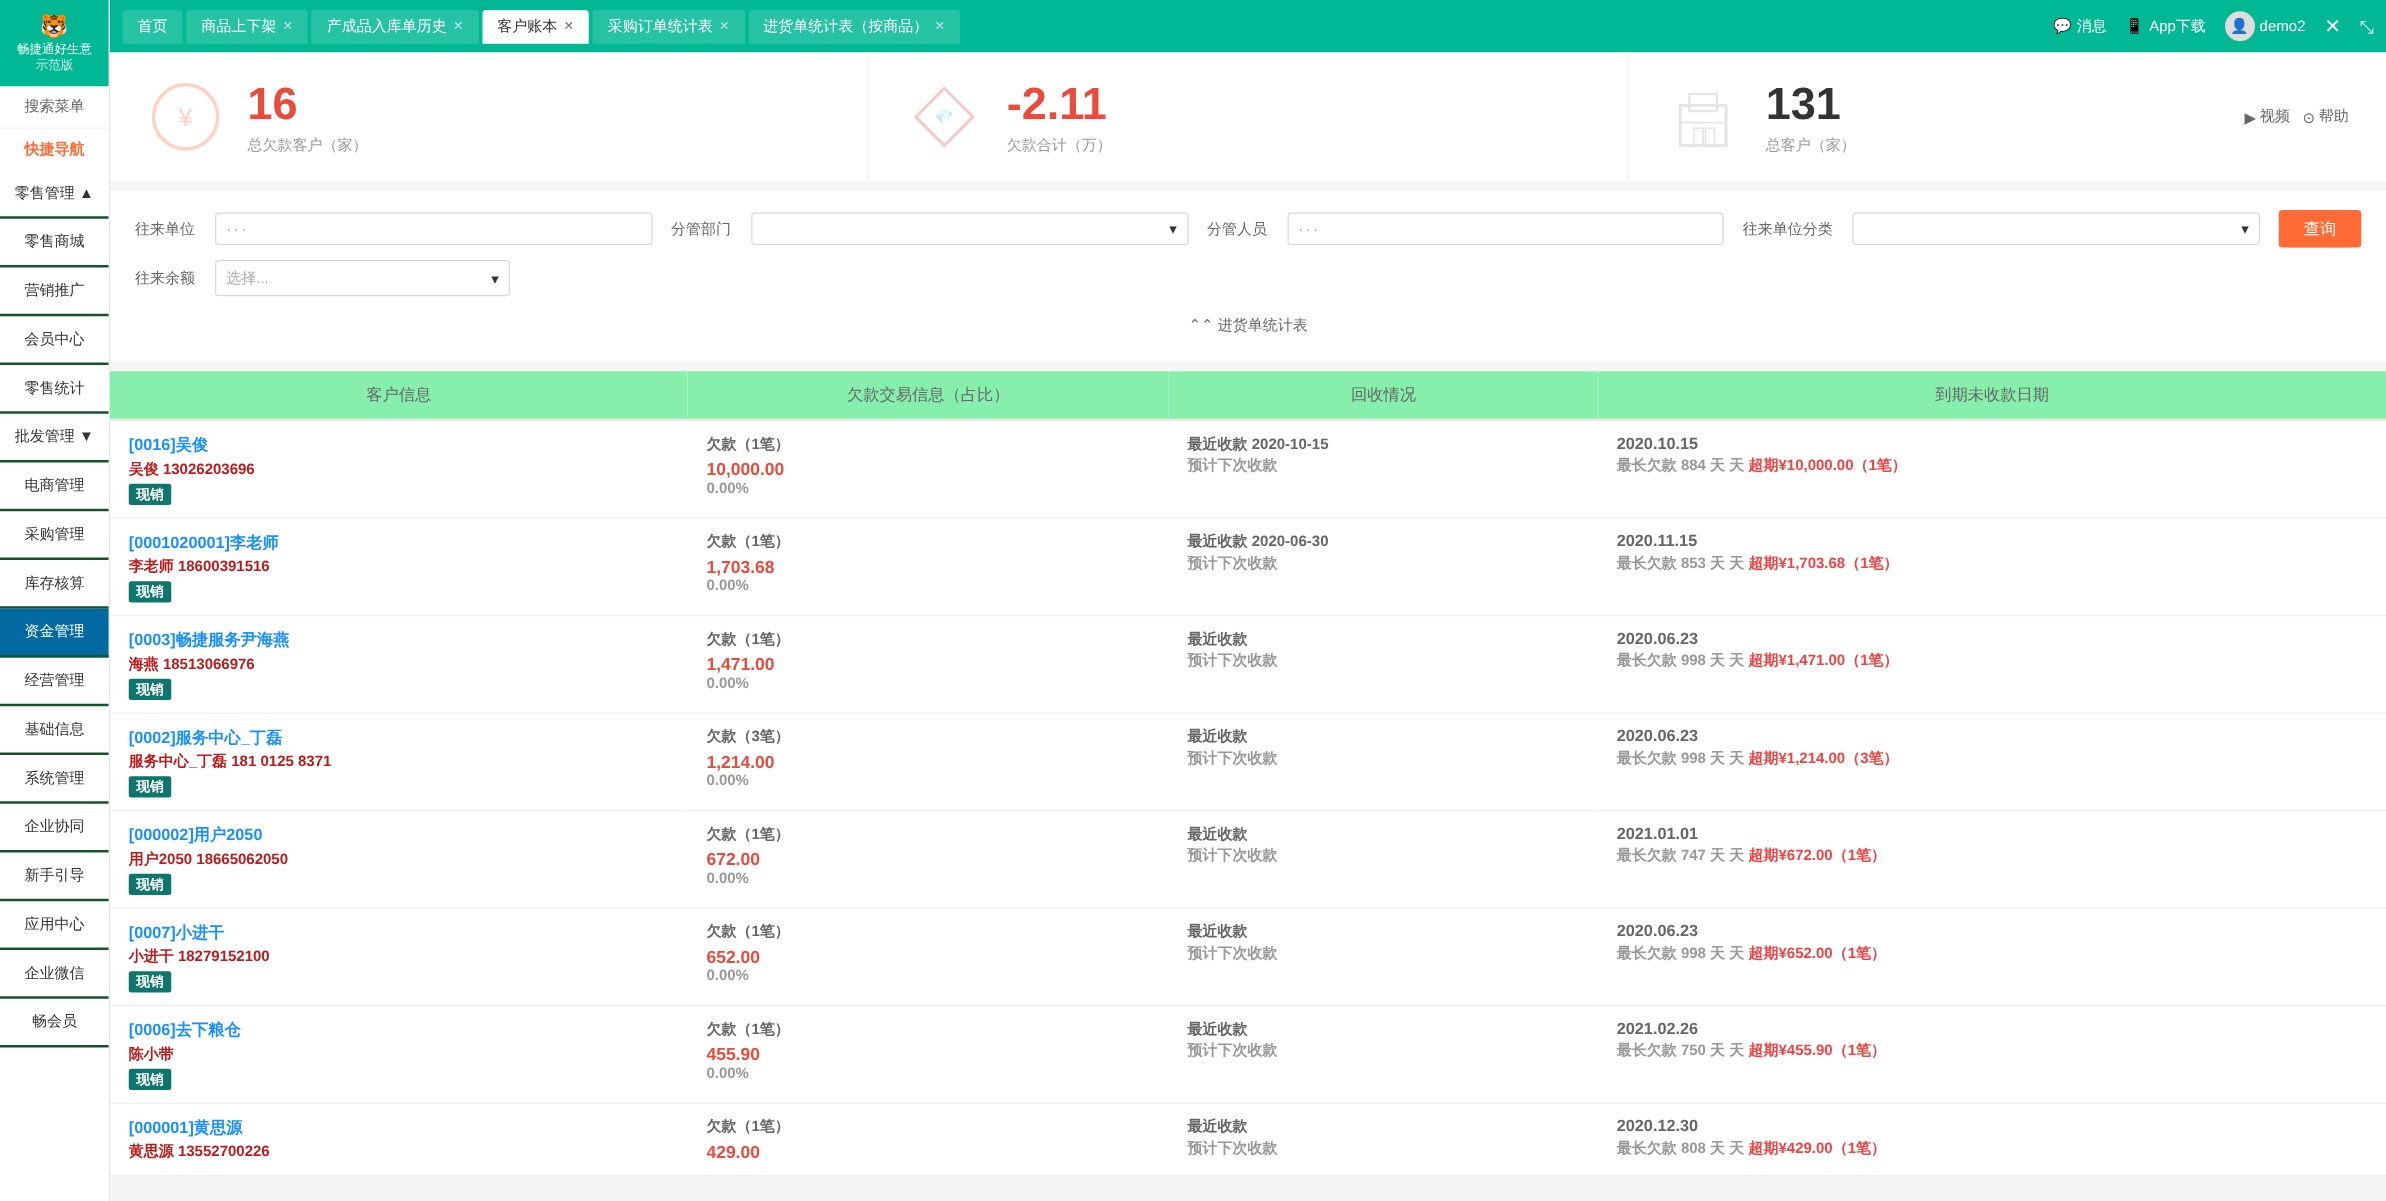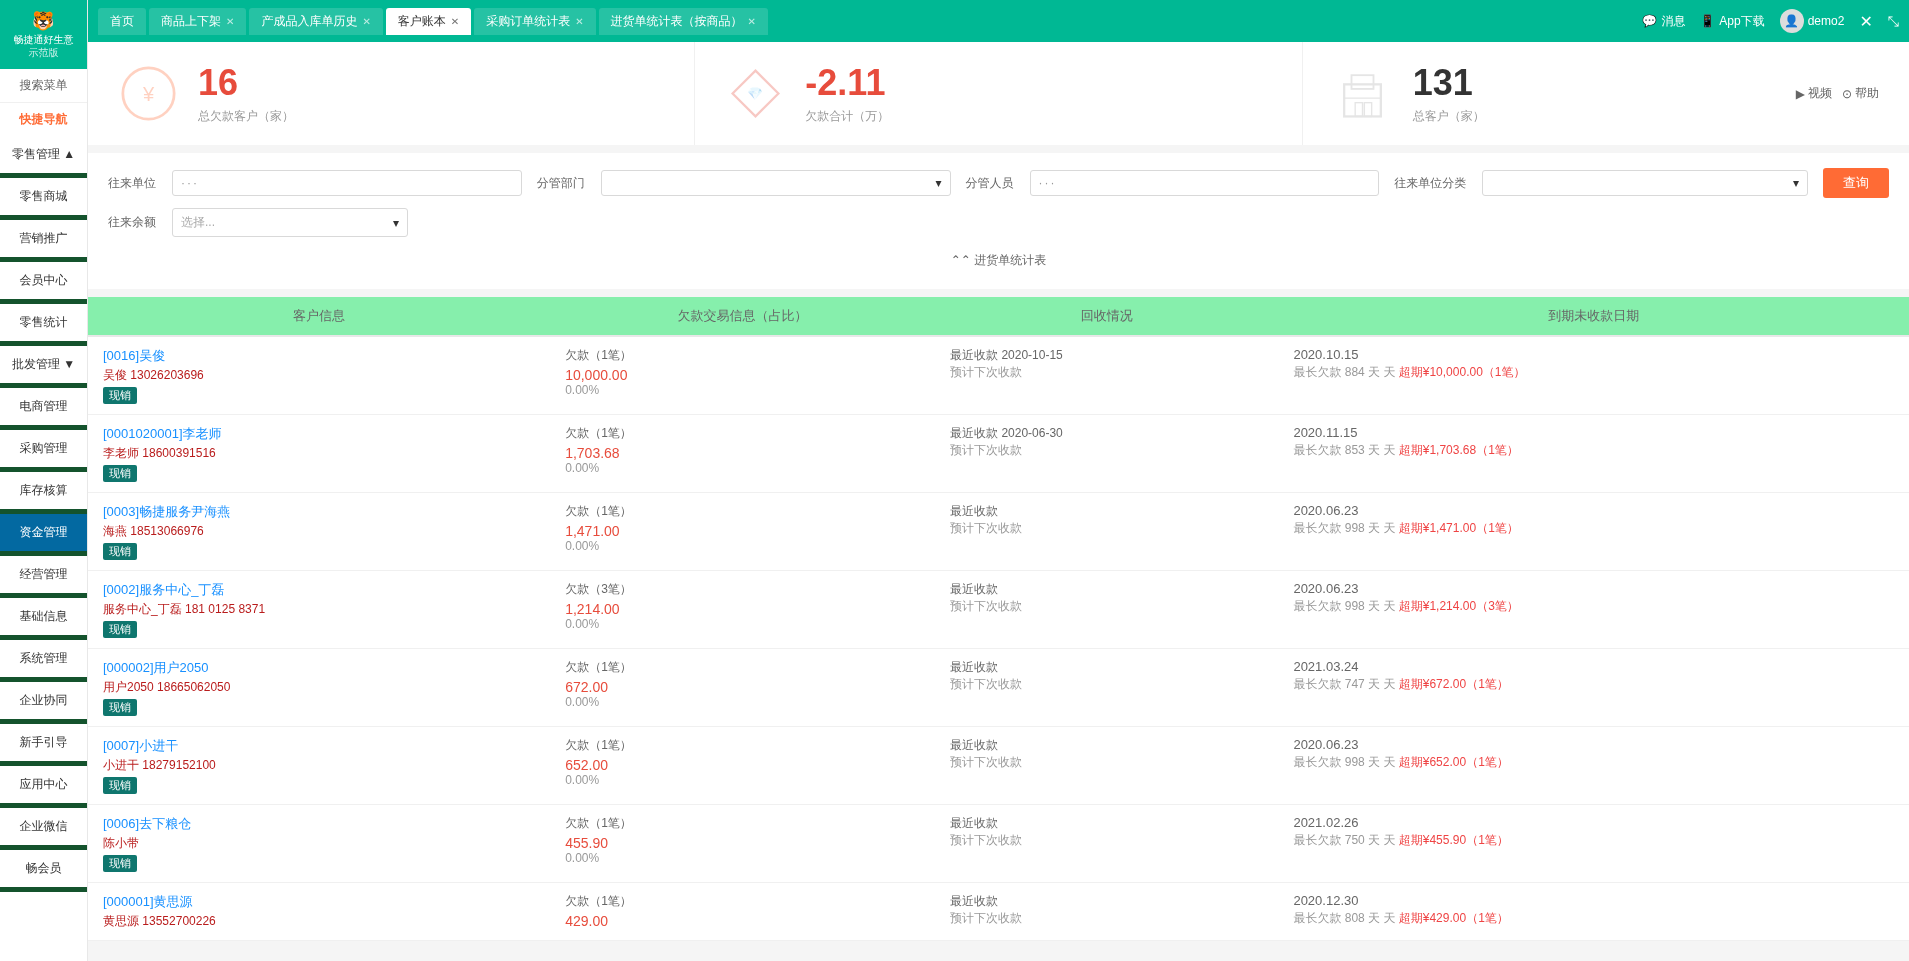--- a/index.html
+++ b/index.html
@@ -4,21 +4,21 @@
   <style>
     * { box-sizing: border-box; margin: 0; padding: 0; }
     body { font-family: 'Microsoft YaHei', Arial, sans-serif; font-size: 13px; background: #f5f5f5; color: #333; display: flex; height: 100vh; overflow: hidden; }
 
     
     .sidebar { width: 88px; background: #fff; border-right: 1px solid #e8e8e8; display: flex; flex-direction: column; flex-shrink: 0; overflow-y: auto; }
     .sidebar-logo { background: #00b894; padding: 10px 5px; text-align: center; color: #fff; font-size: 11px; line-height: 1.3; }
     .sidebar-logo .logo-icon { font-size: 18px; }
     .sidebar-search { padding: 8px 5px; text-align: center; font-size: 12px; color: #666; cursor: pointer; border-bottom: 1px solid #f0f0f0; }
     .sidebar-nav-label { padding: 8px 5px; text-align: center; font-size: 12px; color: #ff6b35; cursor: pointer; font-weight: bold; }
-    .sidebar-item { padding: 10px 5px; text-align: center; font-size: 12px; color: #333; cursor: pointer; border-bottom: 5px solid #14532d; }
+    .sidebar-item { padding: 10px 5px; text-align: center; font-size: 12px; color: #333; cursor: pointer; border-bottom: 2px solid #14532d; }
     .sidebar-item.active { background: #0369a1; color: #fff; }
 
     
     .main { flex: 1; display: flex; flex-direction: column; overflow: hidden; }
 
     
     .topbar { background: #00b894; display: flex; align-items: center; height: 42px; padding: 0 10px; flex-shrink: 0; }
     .tab-item { background: rgba(255,255,255,0.15); color: #fff; padding: 5px 12px; margin-right: 3px; border-radius: 3px 3px 0 0; font-size: 12px; cursor: pointer; display: flex; align-items: center; gap: 5px; }
     .tab-item.active { background: #fff; color: #333; }
     .tab-item .tab-close { font-size: 10px; opacity: 0.7; }
@@ -57,21 +57,21 @@
     .results-bar { background: #f9f9f9; border: 1px solid #e8e8e8; padding: 8px 15px; display: flex; align-items: center; justify-content: space-between; margin-bottom: 0; }
     .results-info { font-size: 12px; color: #666; }
     .results-info span { color: #333; }
     .results-actions { display: flex; align-items: center; gap: 15px; font-size: 12px; color: #666; }
     .results-actions .sort-select { border: 1px solid #d9d9d9; padding: 3px 8px; font-size: 12px; border-radius: 3px; }
     .results-actions .action-btn { cursor: pointer; display: flex; align-items: center; gap: 3px; color: #00b894; }
 
     
     .data-table { width: 100%; background: #fff; border-collapse: collapse; }
     .data-table th { background: #86efac; border-bottom: 2px solid #e8e8e8; padding: 10px 15px; font-size: 13px; color: #666; font-weight: normal; text-align: center; }
-    .data-table td { padding: 10px 15px; border-bottom: 1px solid #f0f0f0; vertical-align: top; }
+    .data-table td { padding: 10px 15px; border-bottom: 1px solid #f0f0f0; vertical-align: top; font-weight: bold; }
 
     .customer-name { color: #1890ff; cursor: pointer; font-size: 13px; }
     .customer-meta { color: #b91c1c; font-size: 12px; margin-top: 2px; }
     .tag-green { background: #0f766e; color: #fff; padding: 1px 6px; border-radius: 2px; font-size: 11px; display: inline-block; margin-top: 3px; }
 
     .debt-amount { color: #e74c3c; font-size: 14px; margin-top: 3px; }
     .debt-count { color: #666; font-size: 12px; }
     .debt-percent { color: #999; font-size: 12px; }
 
     .recovery-date { font-size: 12px; color: #666; }
@@ -409,21 +409,21 @@
       <td>
         <div class="debt-count">欠款（1笔）</div>
         <div class="debt-amount" style="cursor:pointer;">672.00</div>
         <div class="debt-percent">0.00%</div>
       </td>
       <td>
         <div class="recovery-date">最近收款</div>
         <div class="recovery-label">预计下次收款</div>
       </td>
       <td>
-        <div class="overdue-date">2021.03.24</div>
+        <div class="overdue-date">2021.01.01</div>
         <div class="overdue-days">
           最长欠款 747 天 天 <span class="overdue-amount">超期¥672.00（1笔）</span>
         </div>
       </td>
     </tr>
             <tr>
       <td>
         <div class="customer-name">[0007]小进干</div>
         <div class="customer-meta">小进干  18279152100</div>
         <span class="tag-green">现销</span>

